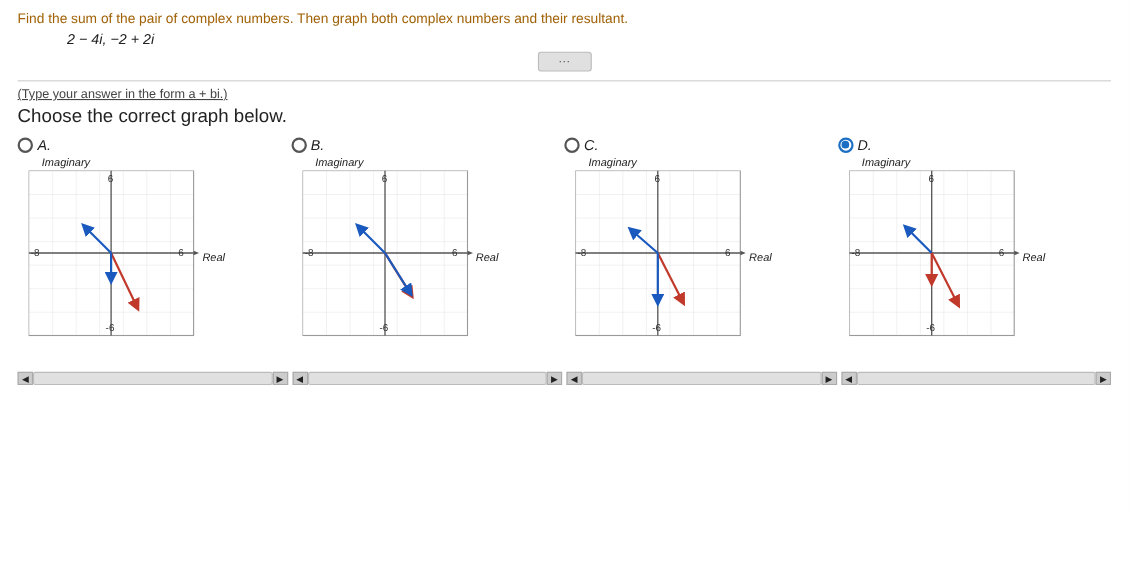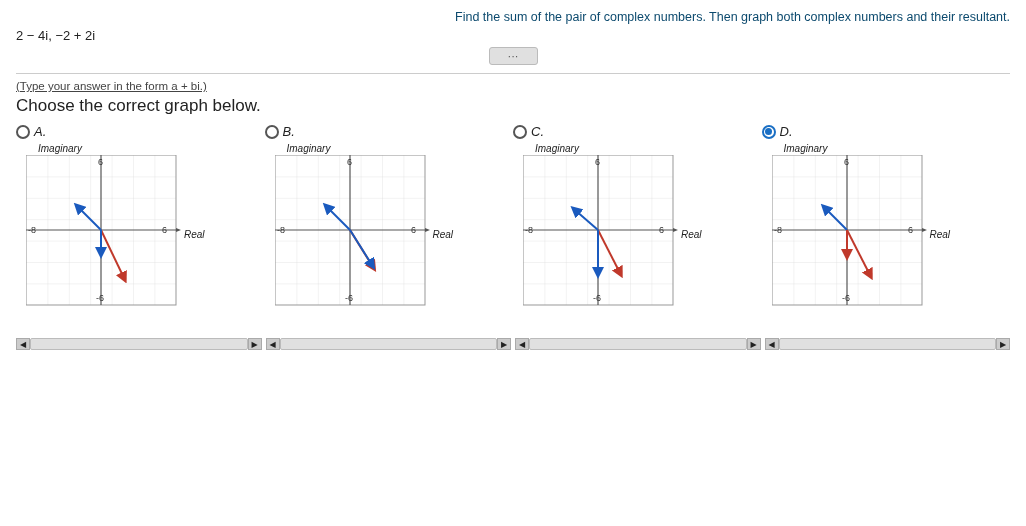--- a/index.html
+++ b/index.html
@@ -14,28 +14,29 @@
     }
     .page {
       background: #fff;
       width: 1026px;
       min-height: 526px;
       padding: 10px 16px 10px 16px;
       position: relative;
     }
     .problem-text {
       font-size: 12.5px;
-      color: #0c4a6e;
+      color: #a16207;
       margin-bottom: 4px;
-      text-align: right;
     }
     .problem-equation {
       font-size: 13px;
       color: #222;
+      font-style: italic;
       margin-bottom: 4px;
+      margin-left: 45px;
     }
     .collapse-bar {
       display: flex;
       justify-content: center;
       margin-bottom: 8px;
     }
     .collapse-btn {
       background: #e0e0e0;
       border: 1px solid #bbb;
       border-radius: 3px;

